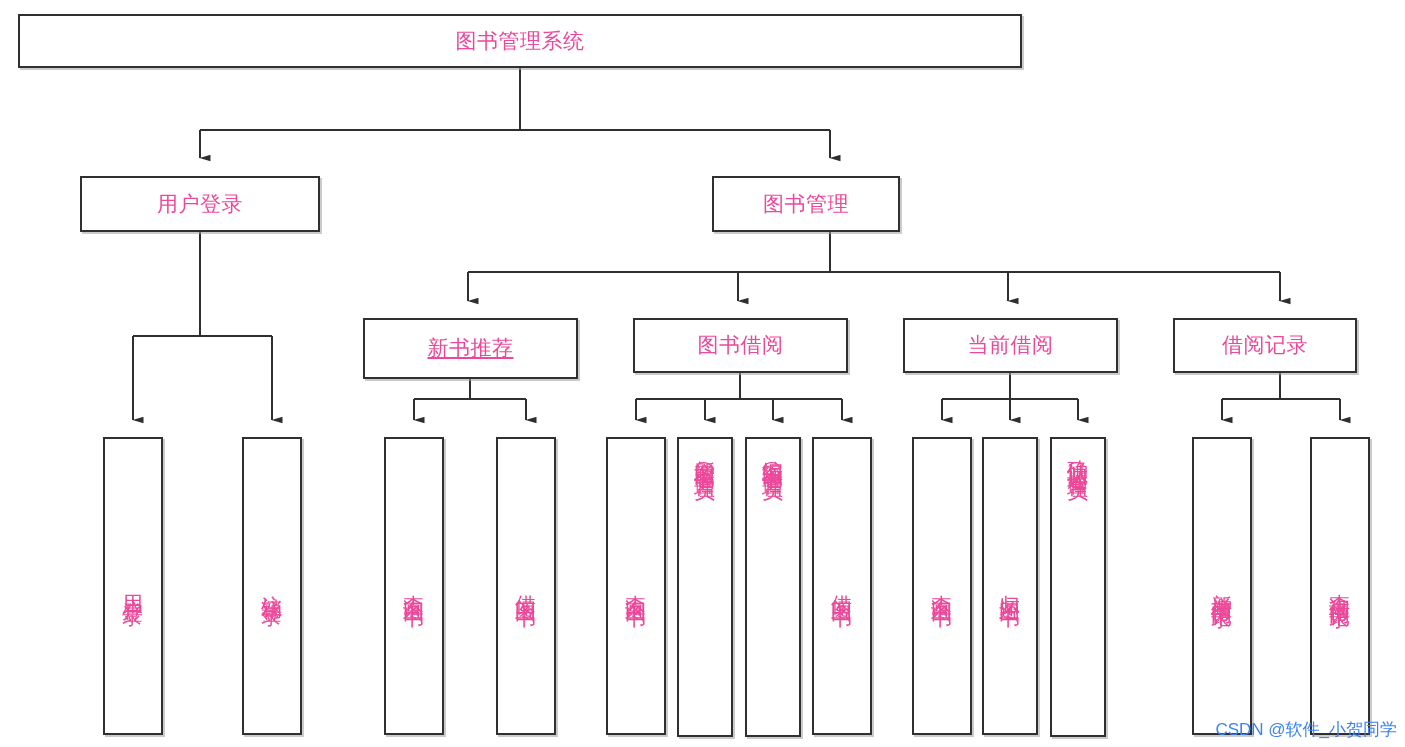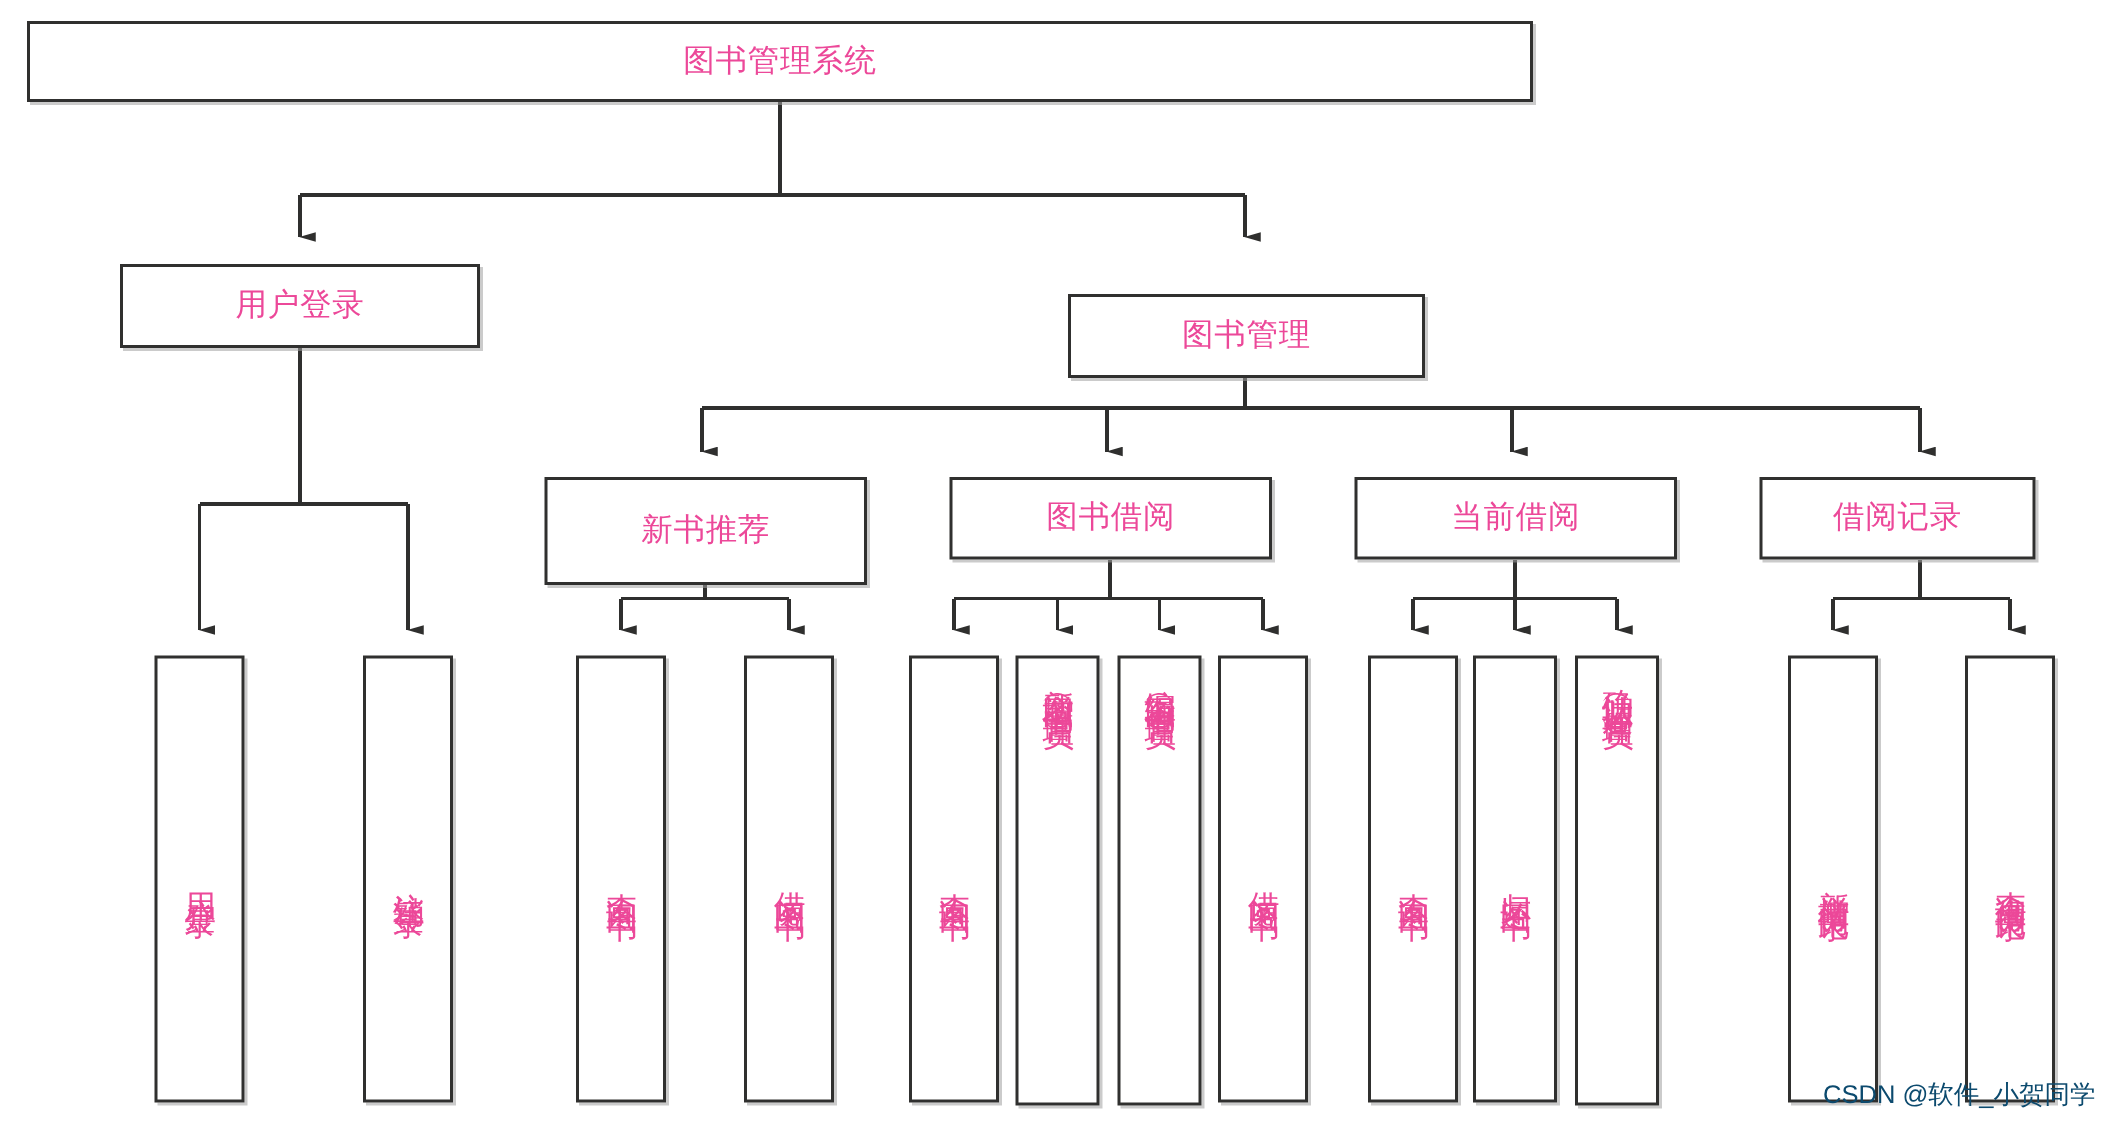--- a/index.html
+++ b/index.html
@@ -63,21 +63,21 @@
     align-items: flex-start;
   }
   .node.v.top .lbl {
     padding-top: 4px;
   }
   #watermark {
     position: absolute;
     right: 8px;
     bottom: 6px;
     font-size: 17px;
-    color: #0c4a6e;
+    color: #3b82f6;
     white-space: nowrap;
     z-index: 3;
   }
 </style>
 </head>
 <body>
 
 <div id="canvas">
 
   <svg id="wires" viewBox="0 0 1405 747">
@@ -130,25 +130,25 @@
     </g>
   </svg>
 
   <div class="node h" style="left:18px; top:14px; width:1004px; height:54px;">
     <span class="lbl">图书管理系统</span>
   </div>
 
   <div class="node h" style="left:80px; top:176px; width:240px; height:56px;">
     <span class="lbl">用户登录</span>
   </div>
-  <div class="node h" style="left:712px; top:176px; width:238px; height:56px;margin-top:20px;">
+  <div class="node h" style="left:712px; top:176px; width:188px; height:56px;">
     <span class="lbl">图书管理</span>
   </div>
 
-  <div class="node h" style="left:363px; top:318px; width:215px; height:72px;">
+  <div class="node h" style="left:363px; top:318px; width:215px; height:61px;text-decoration:underline;">
     <span class="lbl">新书推荐</span>
   </div>
   <div class="node h" style="left:633px; top:318px; width:215px; height:55px;">
     <span class="lbl">图书借阅</span>
   </div>
   <div class="node h" style="left:903px; top:318px; width:215px; height:55px;">
     <span class="lbl">当前借阅</span>
   </div>
   <div class="node h" style="left:1173px; top:318px; width:184px; height:55px;">
     <span class="lbl">借阅记录</span>

